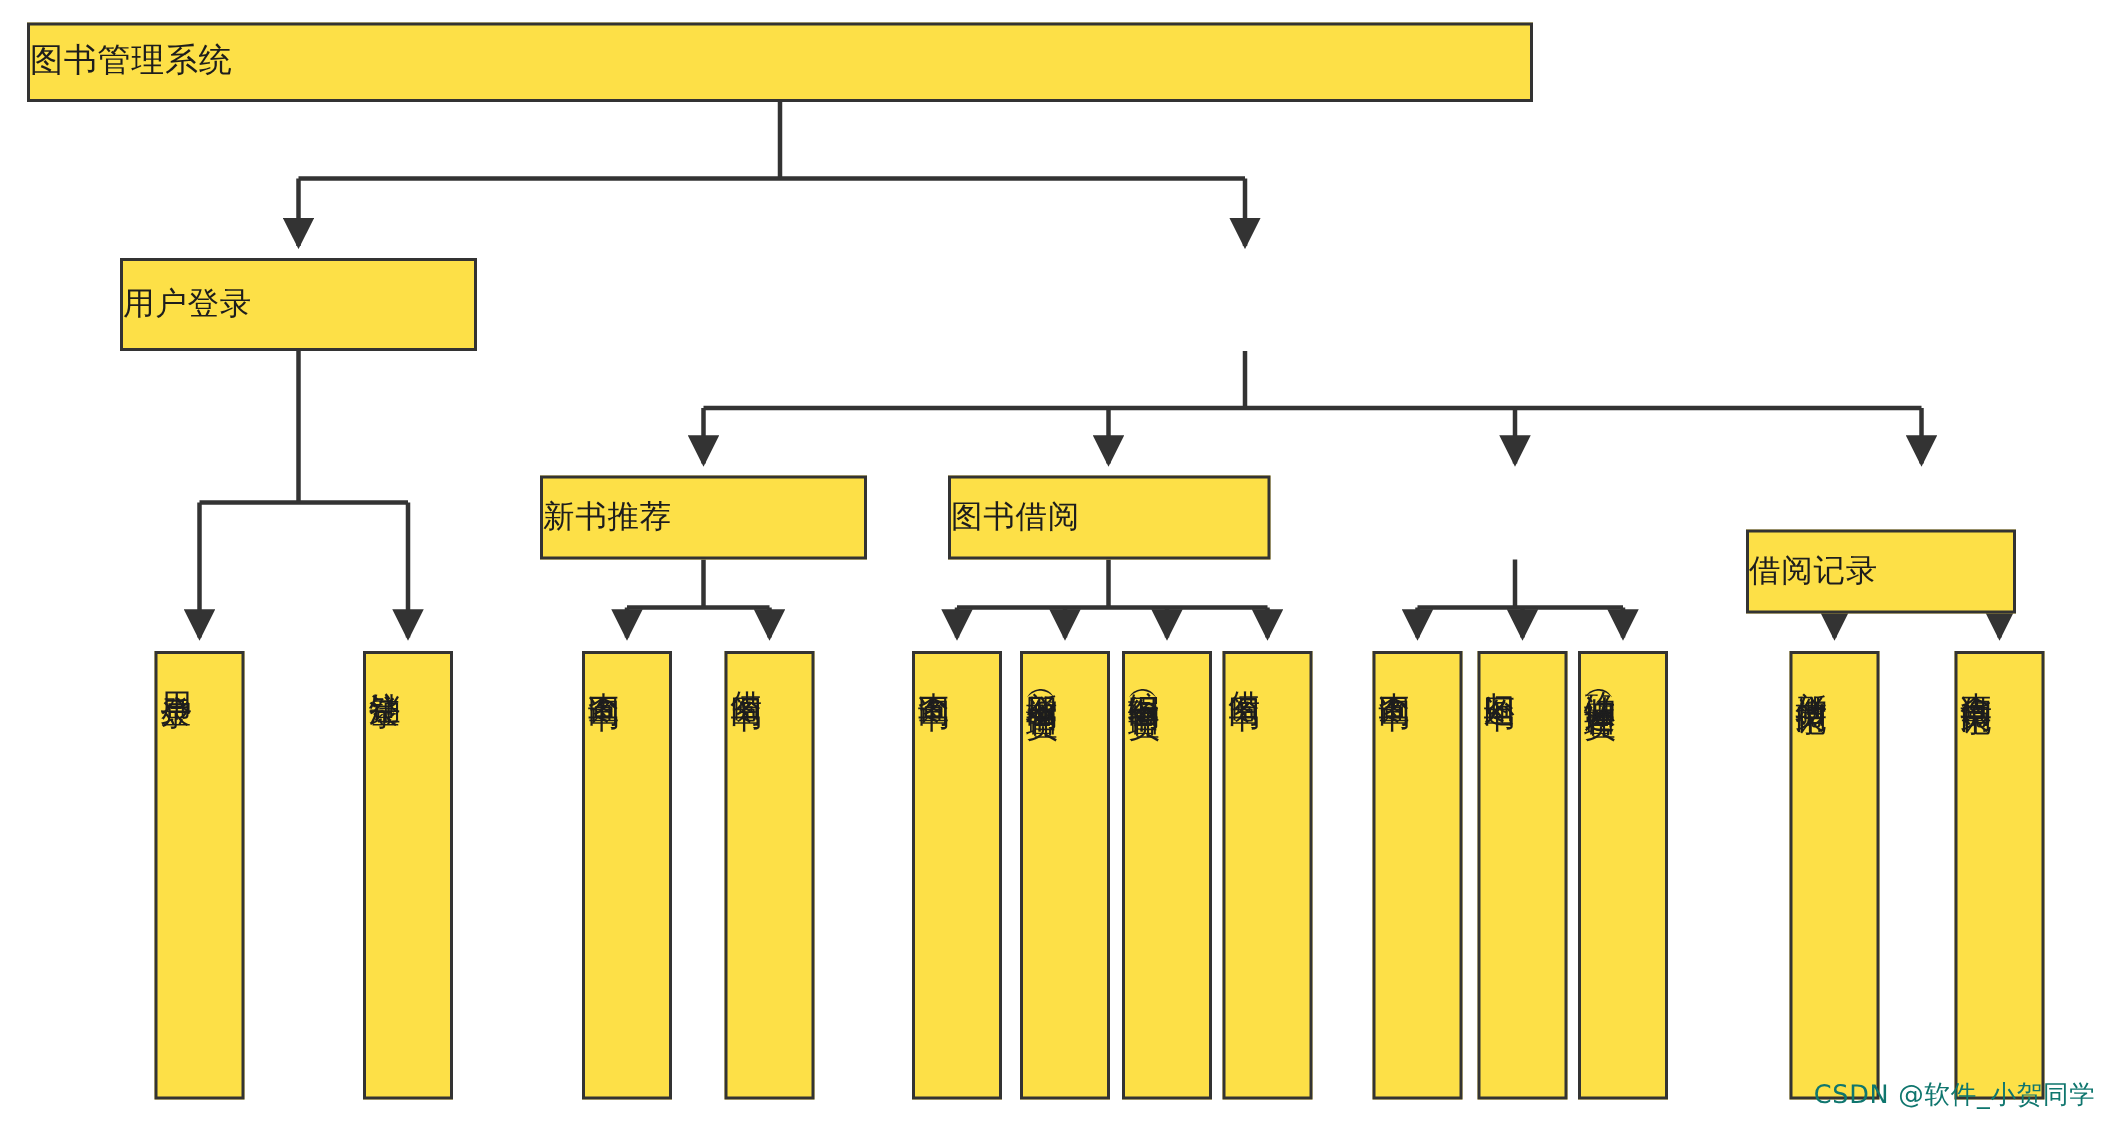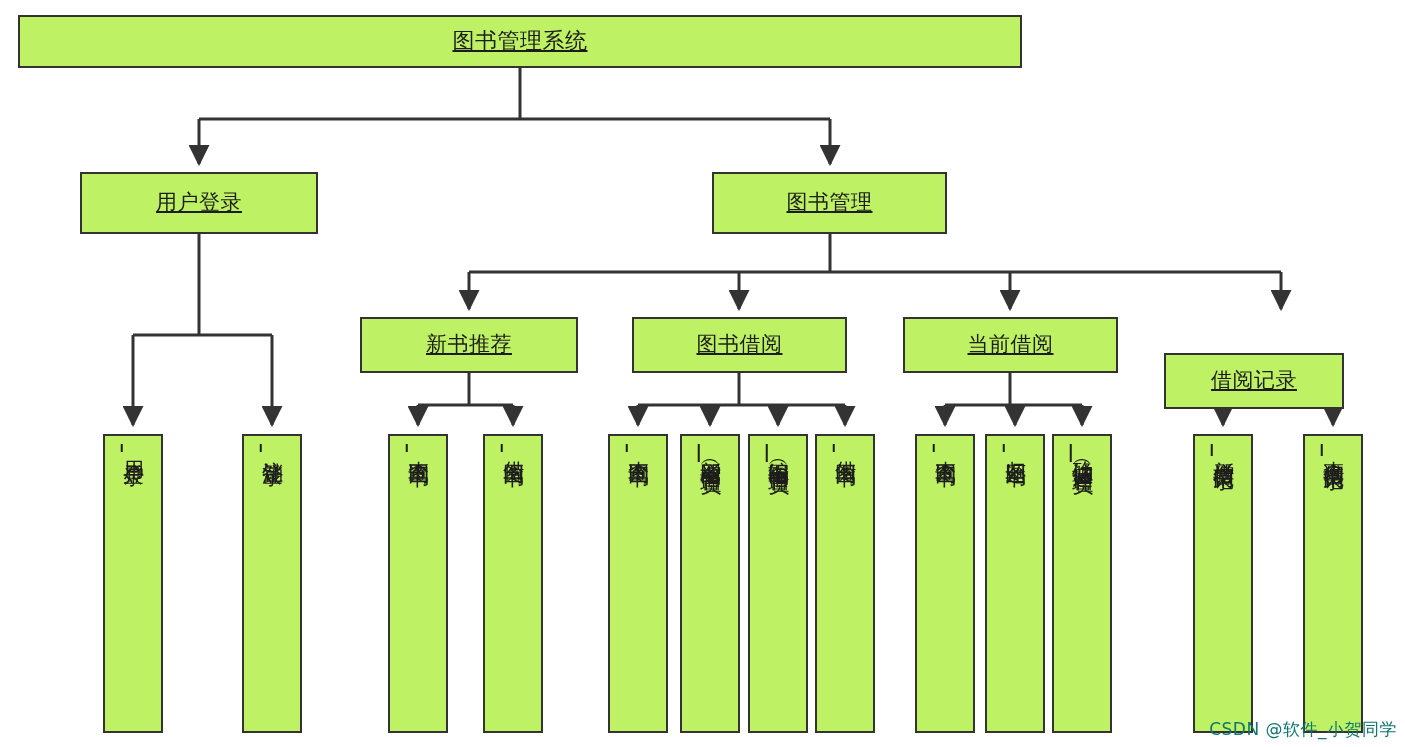--- a/index.html
+++ b/index.html
@@ -23,27 +23,26 @@
     left: 0;
     top: 0;
     width: 1405px;
     height: 747px;
     pointer-events: none;
   }
   .node {
     position: absolute;
     box-sizing: border-box;
     border: 2px solid #333333;
-    background: #bef264;
+    background: #fde047;
     display: flex;
     align-items: center;
-    justify-content: center;
+    justify-content: flex-start;
     color: #1d1d1d;
     z-index: 2;
-    text-decoration: underline;
   }
   .node .label {
     display: block;
     text-align: center;
     line-height: 1.12;
     letter-spacing: 0.5px;
     white-space: nowrap;
   }
   .node.horizontal .label {
     font-size: 21px;
@@ -129,32 +128,26 @@
     </g>
   </svg>
 
   <div class="node horizontal" id="root-node" style="left:18px; top:15px; width:1004px; height:53px;">
     <span class="label">图书管理系统</span>
   </div>
 
   <div class="node horizontal" style="left:80px; top:172px; width:238px; height:62px;">
     <span class="label">用户登录</span>
   </div>
-  <div class="node horizontal" style="left:712px; top:172px; width:235px; height:62px;">
-    <span class="label">图书管理</span>
-  </div>
 
   <div class="node horizontal" style="left:632px; top:317px; width:215px; height:56px;">
     <span class="label">图书借阅</span>
   </div>
   <div class="node horizontal" style="left:360px; top:317px; width:218px; height:56px;">
     <span class="label">新书推荐</span>
-  </div>
-  <div class="node horizontal" style="left:903px; top:317px; width:215px; height:56px;">
-    <span class="label">当前借阅</span>
   </div>
   <div class="node horizontal" style="left:1164px; top:317px; width:180px; height:56px;margin-top:36px;">
     <span class="label">借阅记录</span>
   </div>
 
   <div class="node vertical" style="left:103px; top:434px; width:60px; height:299px;">
     <span class="label">用户登录</span>
   </div>
   <div class="node vertical" style="left:242px; top:434px; width:60px; height:299px;">
     <span class="label">注销登录</span>

